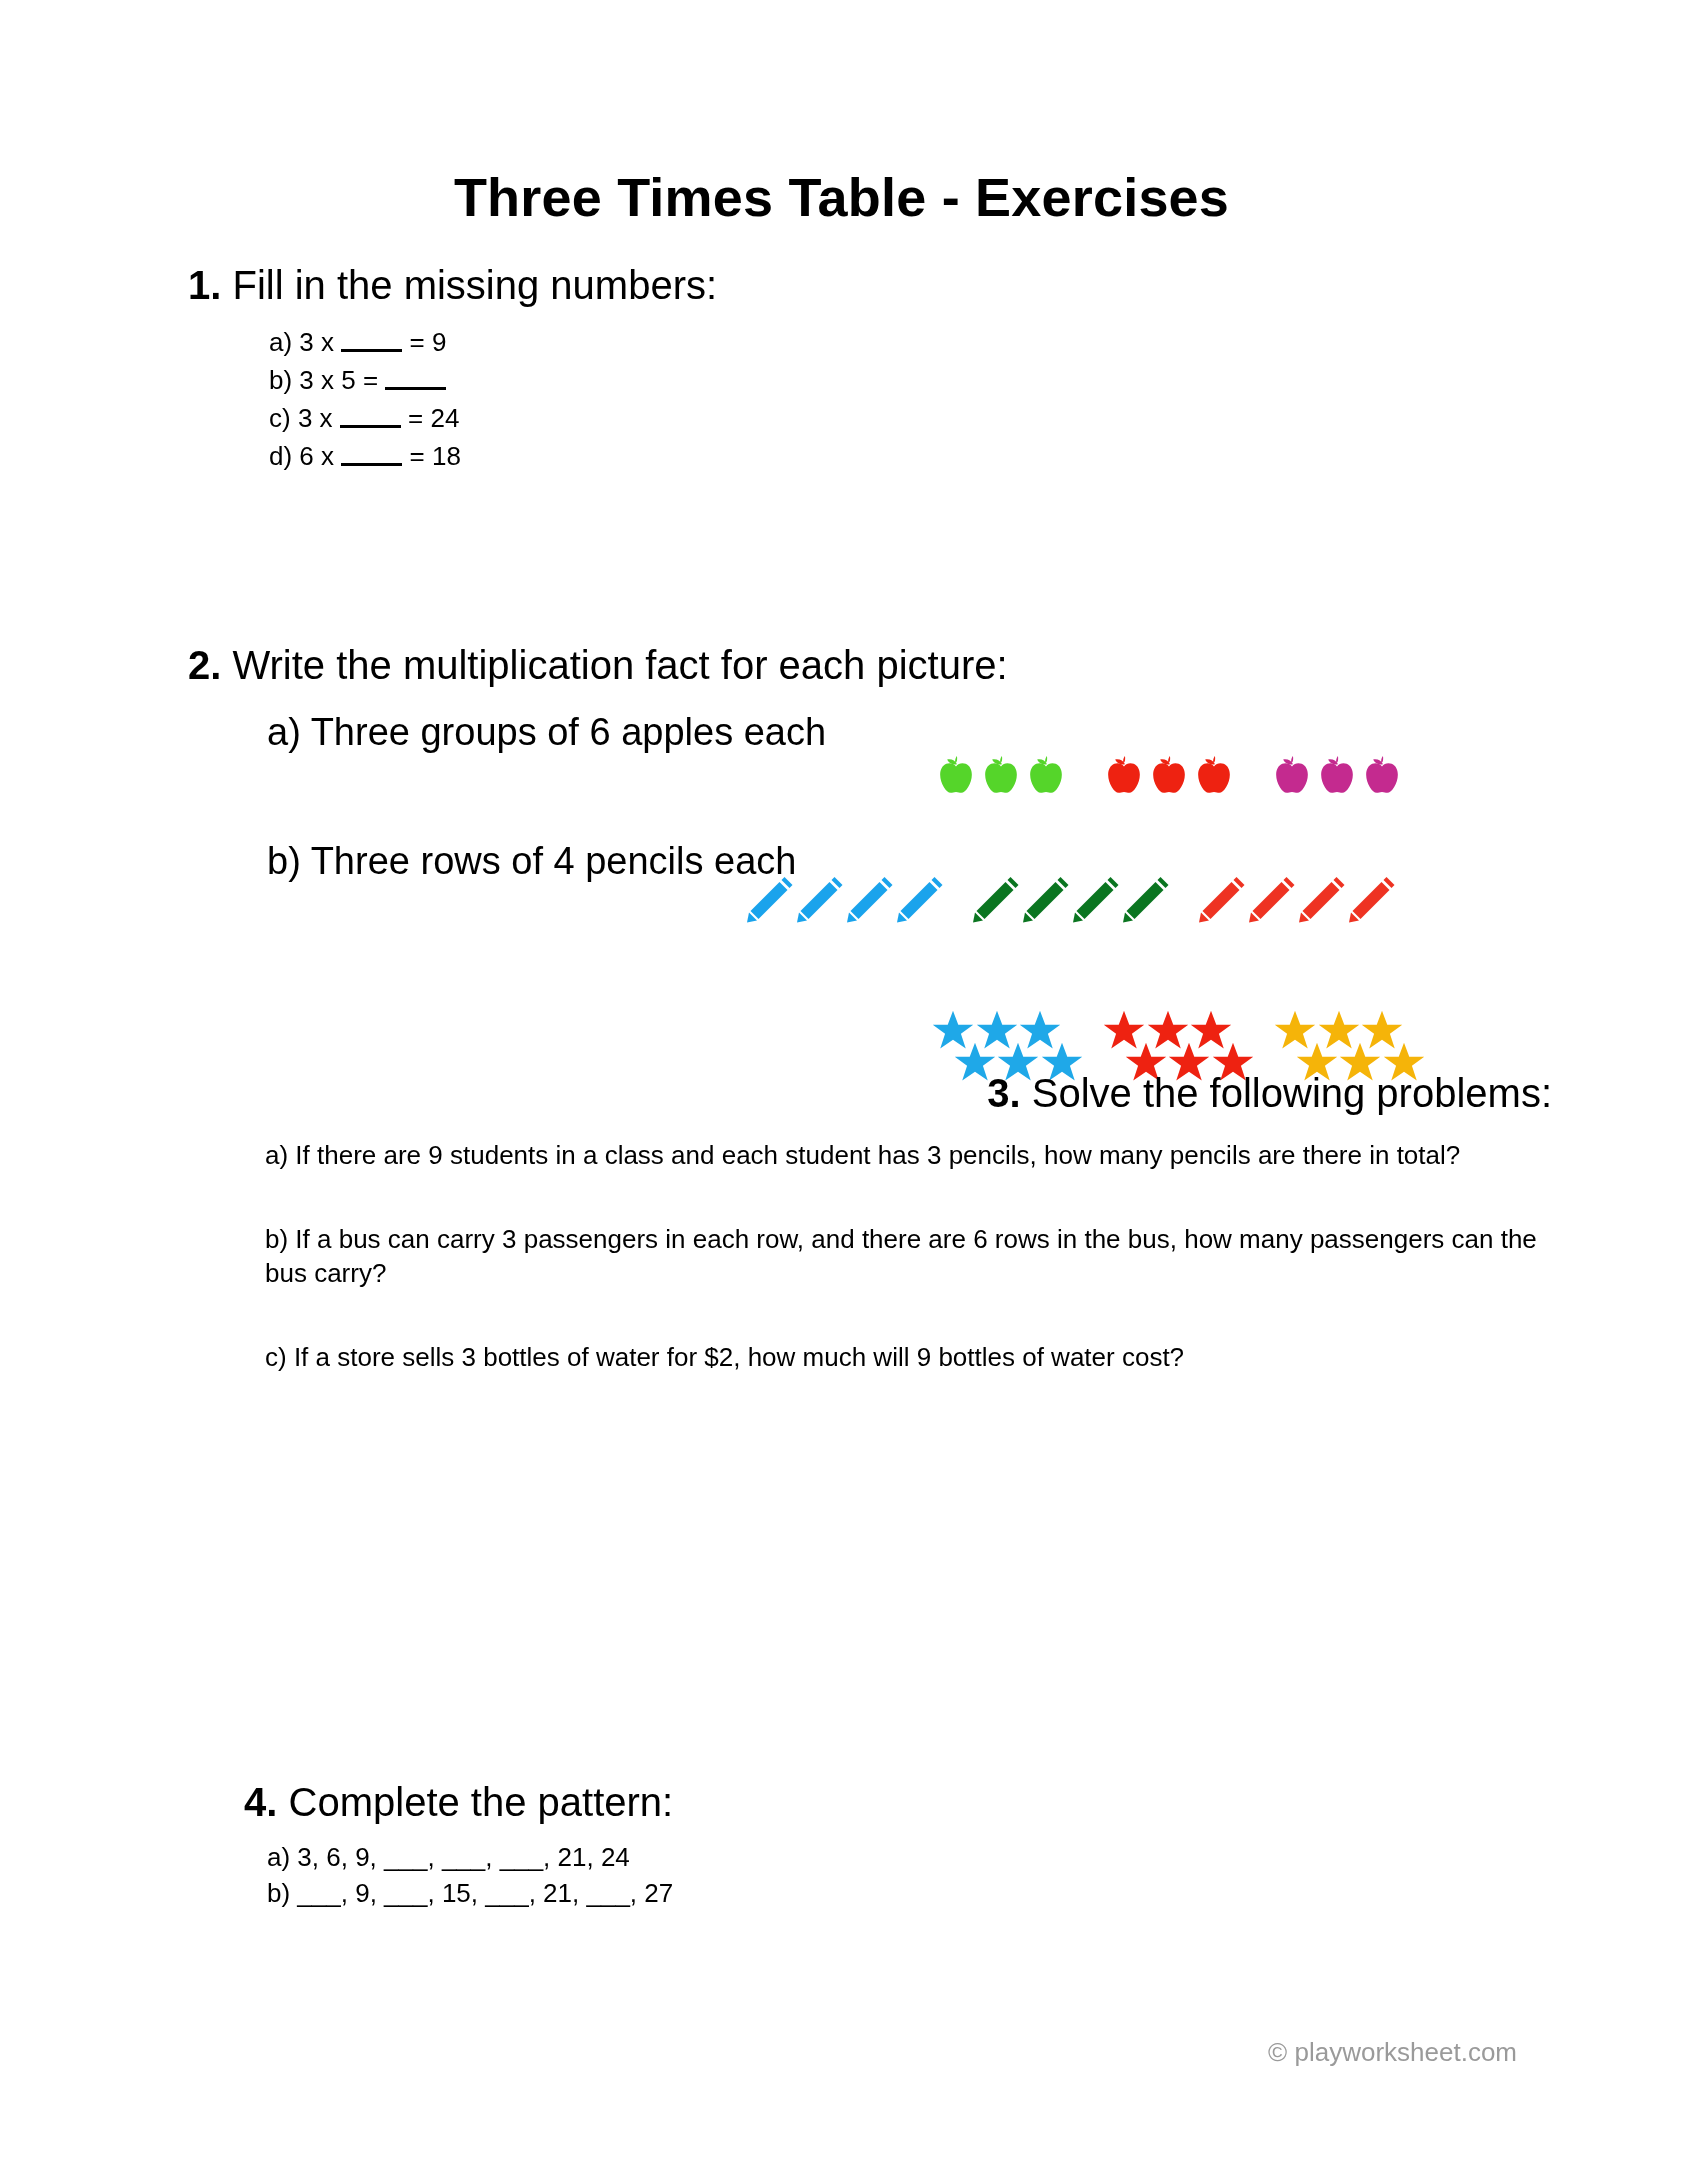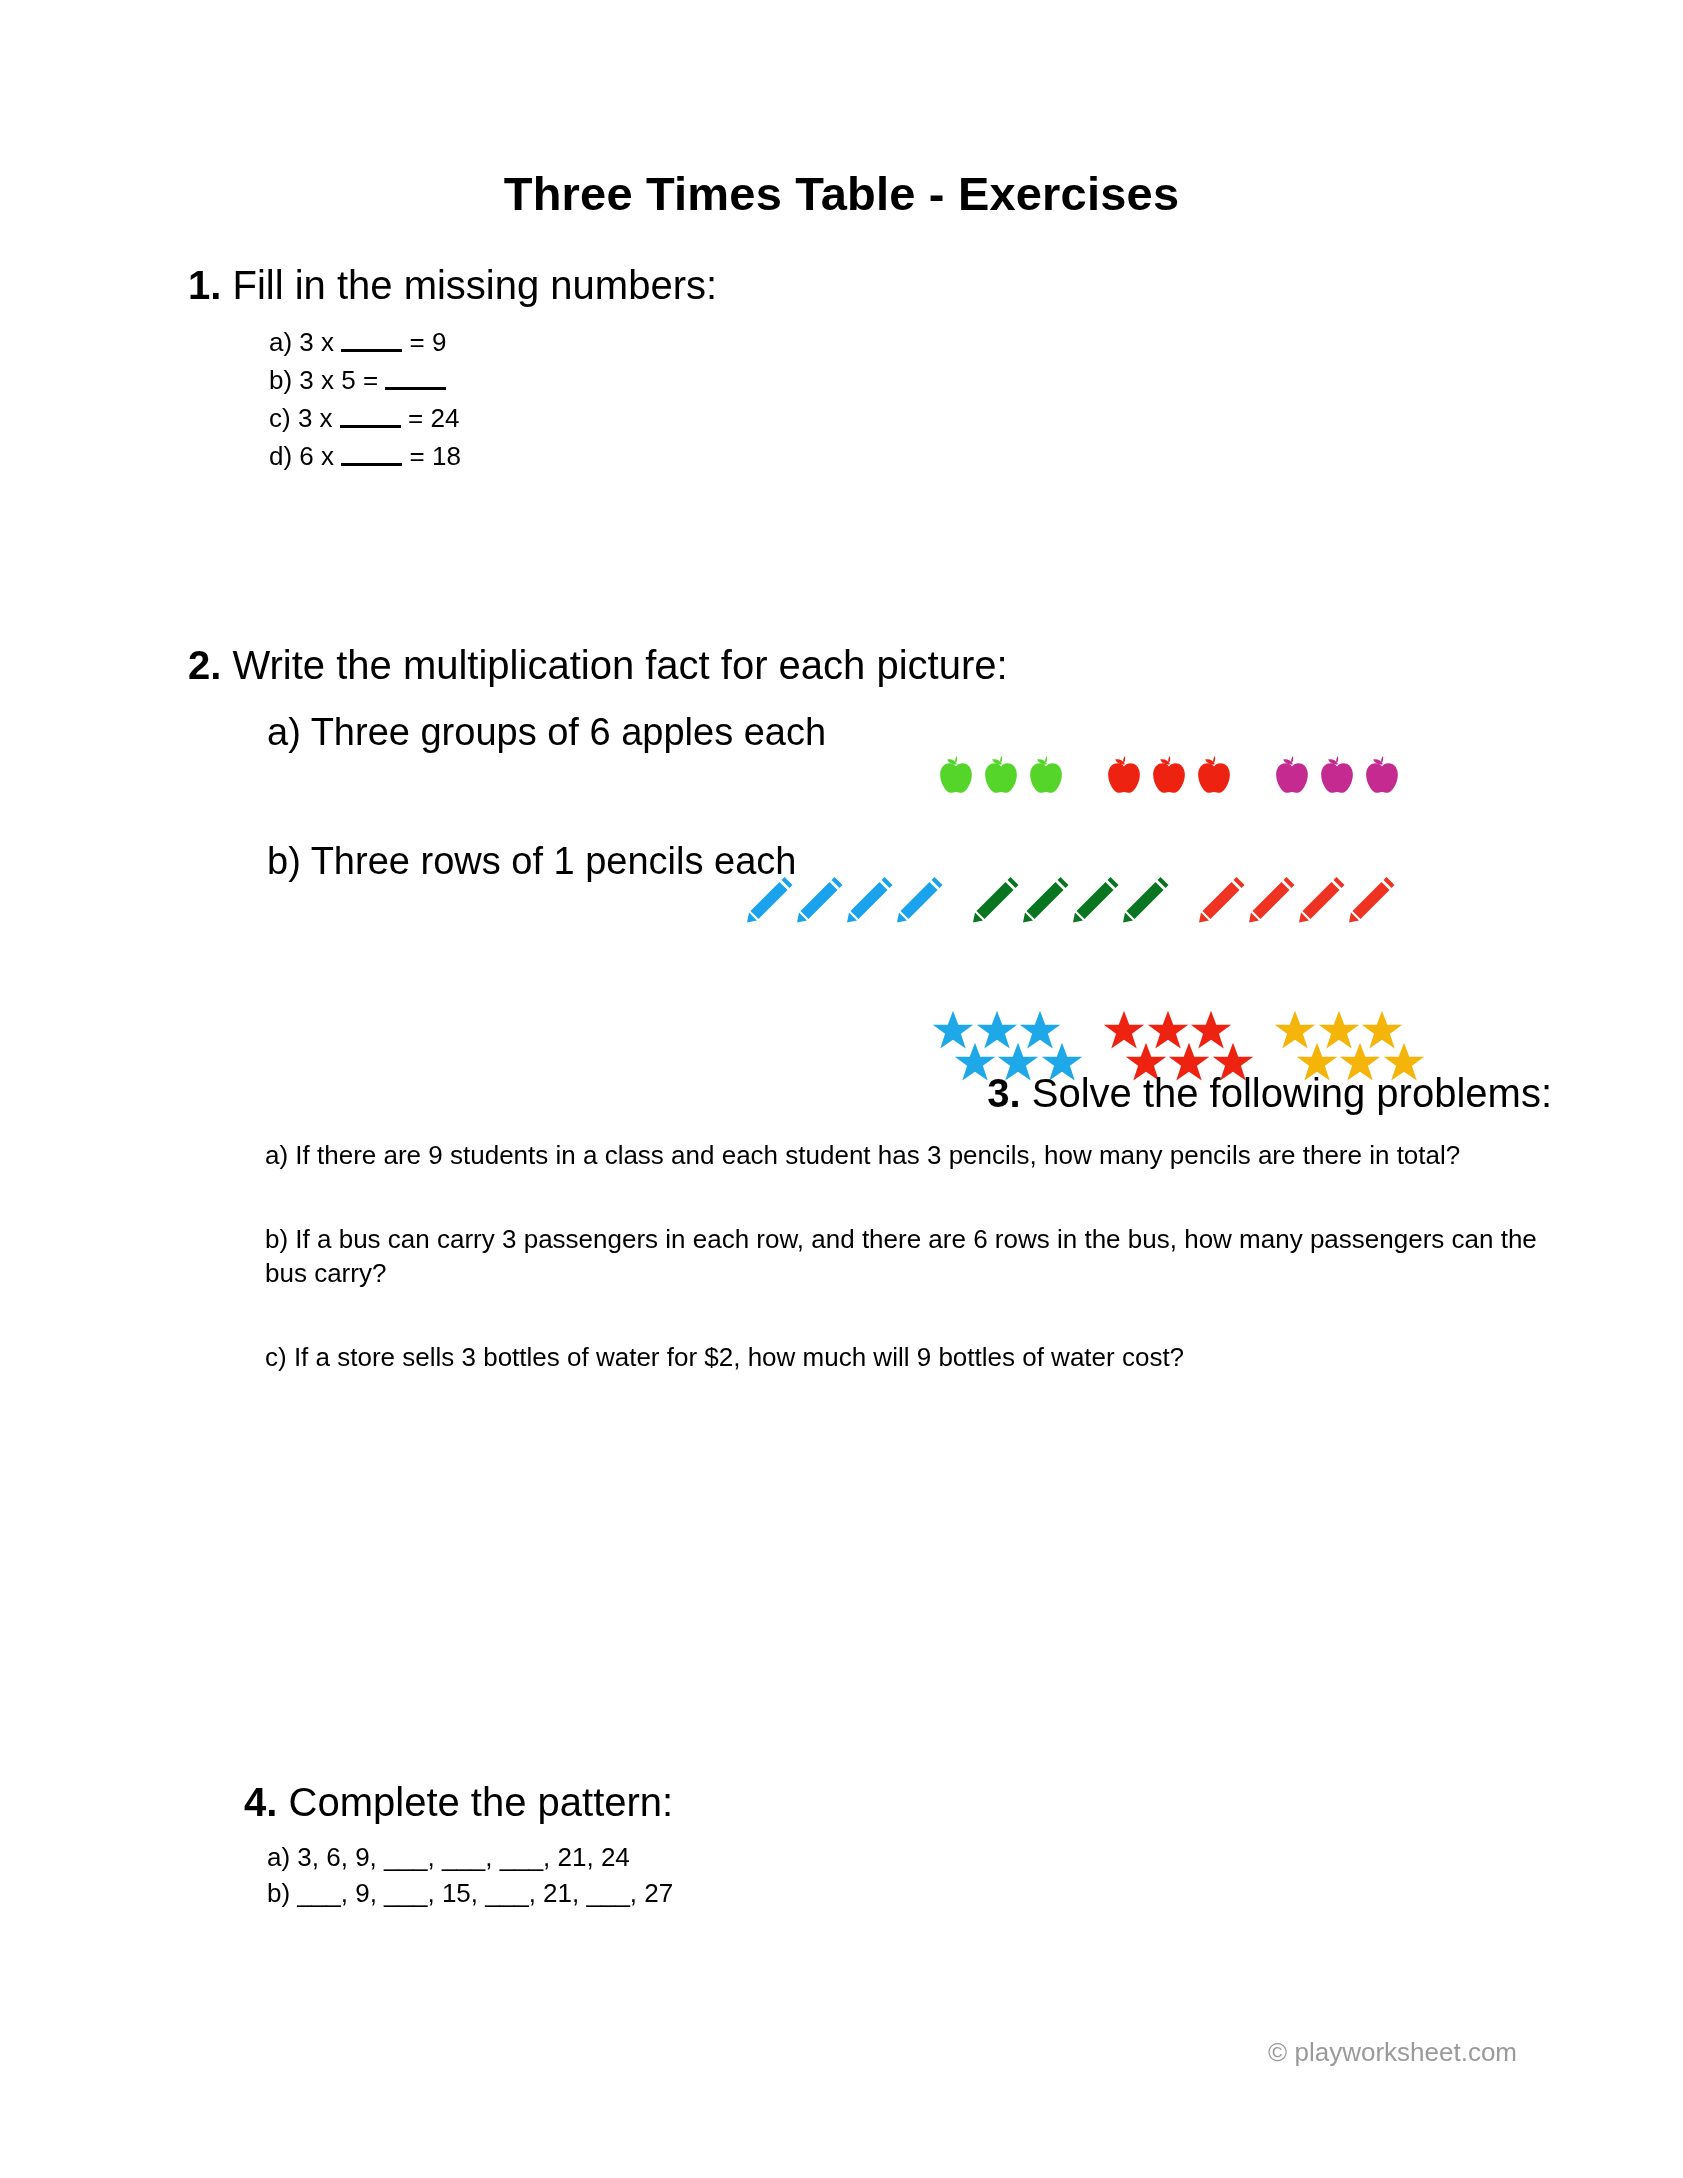--- a/index.html
+++ b/index.html
@@ -24,21 +24,21 @@
     background: #fff;
   }
 
   
   .title {
     position: absolute;
     left: 0;
     top: 166px;
     width: 1683px;
     text-align: center;
-    font-size: 47px;
+    font-size: 54px;
     font-weight: bold;
     letter-spacing: 0.2px;
   }
 
   
   .section {
     position: absolute;
     left: 188px;
   }
   .q-head {
@@ -291,21 +291,21 @@
                   <path d="M48 14c0-5 2-9 4-12 1 4 1 10-1 14-1 2-3 2-3-2z"></path>
                   <path d="M30 10c10-2 19 3 22 11-10 2-19-3-22-11z"></path>
                 </g>
               </svg>
           </div>
         </div>
       </div>
     </div>
 
     <div class="pic-row" style="height:129px; margin-top:18px;">
-      <div class="pic-label">b) Three rows of 1 pencils each</div>
+      <div class="pic-label">b) Three rows of 4 pencils each</div>
       <div class="pic-art" style="top:32px; right:-388px;">
         <div class="pencil-groups">
           <div class="pencil-group">
             <svg class="pencil" viewBox="0 0 100 100">
                 <g fill="#1aa3ec">
                   <polygon points="6,94 10,74 26,90"></polygon>
                   <polygon points="13,71 71,13 87,29 29,87"></polygon>
                   <polygon points="75,9 91,25 97,19 81,3"></polygon>
                 </g>
               </svg>

